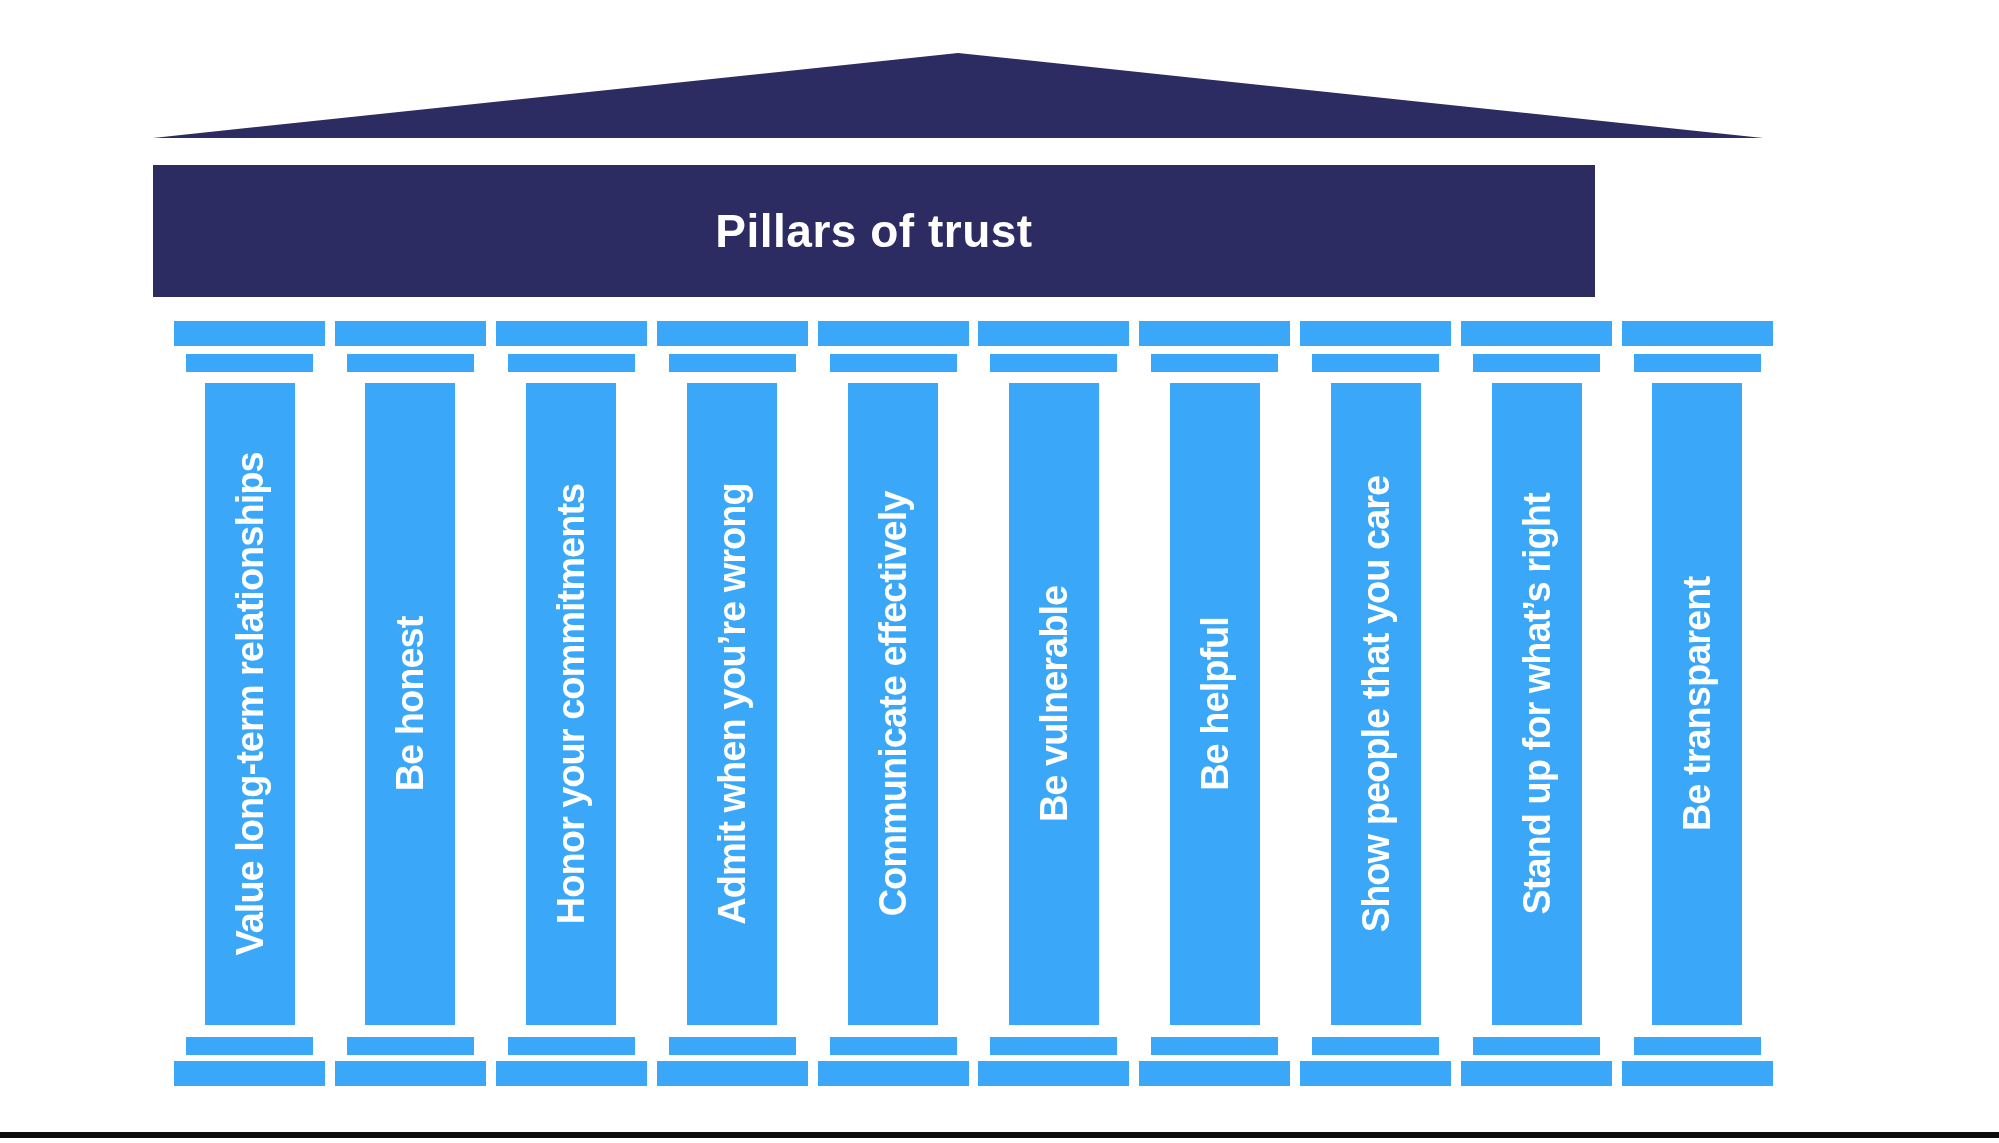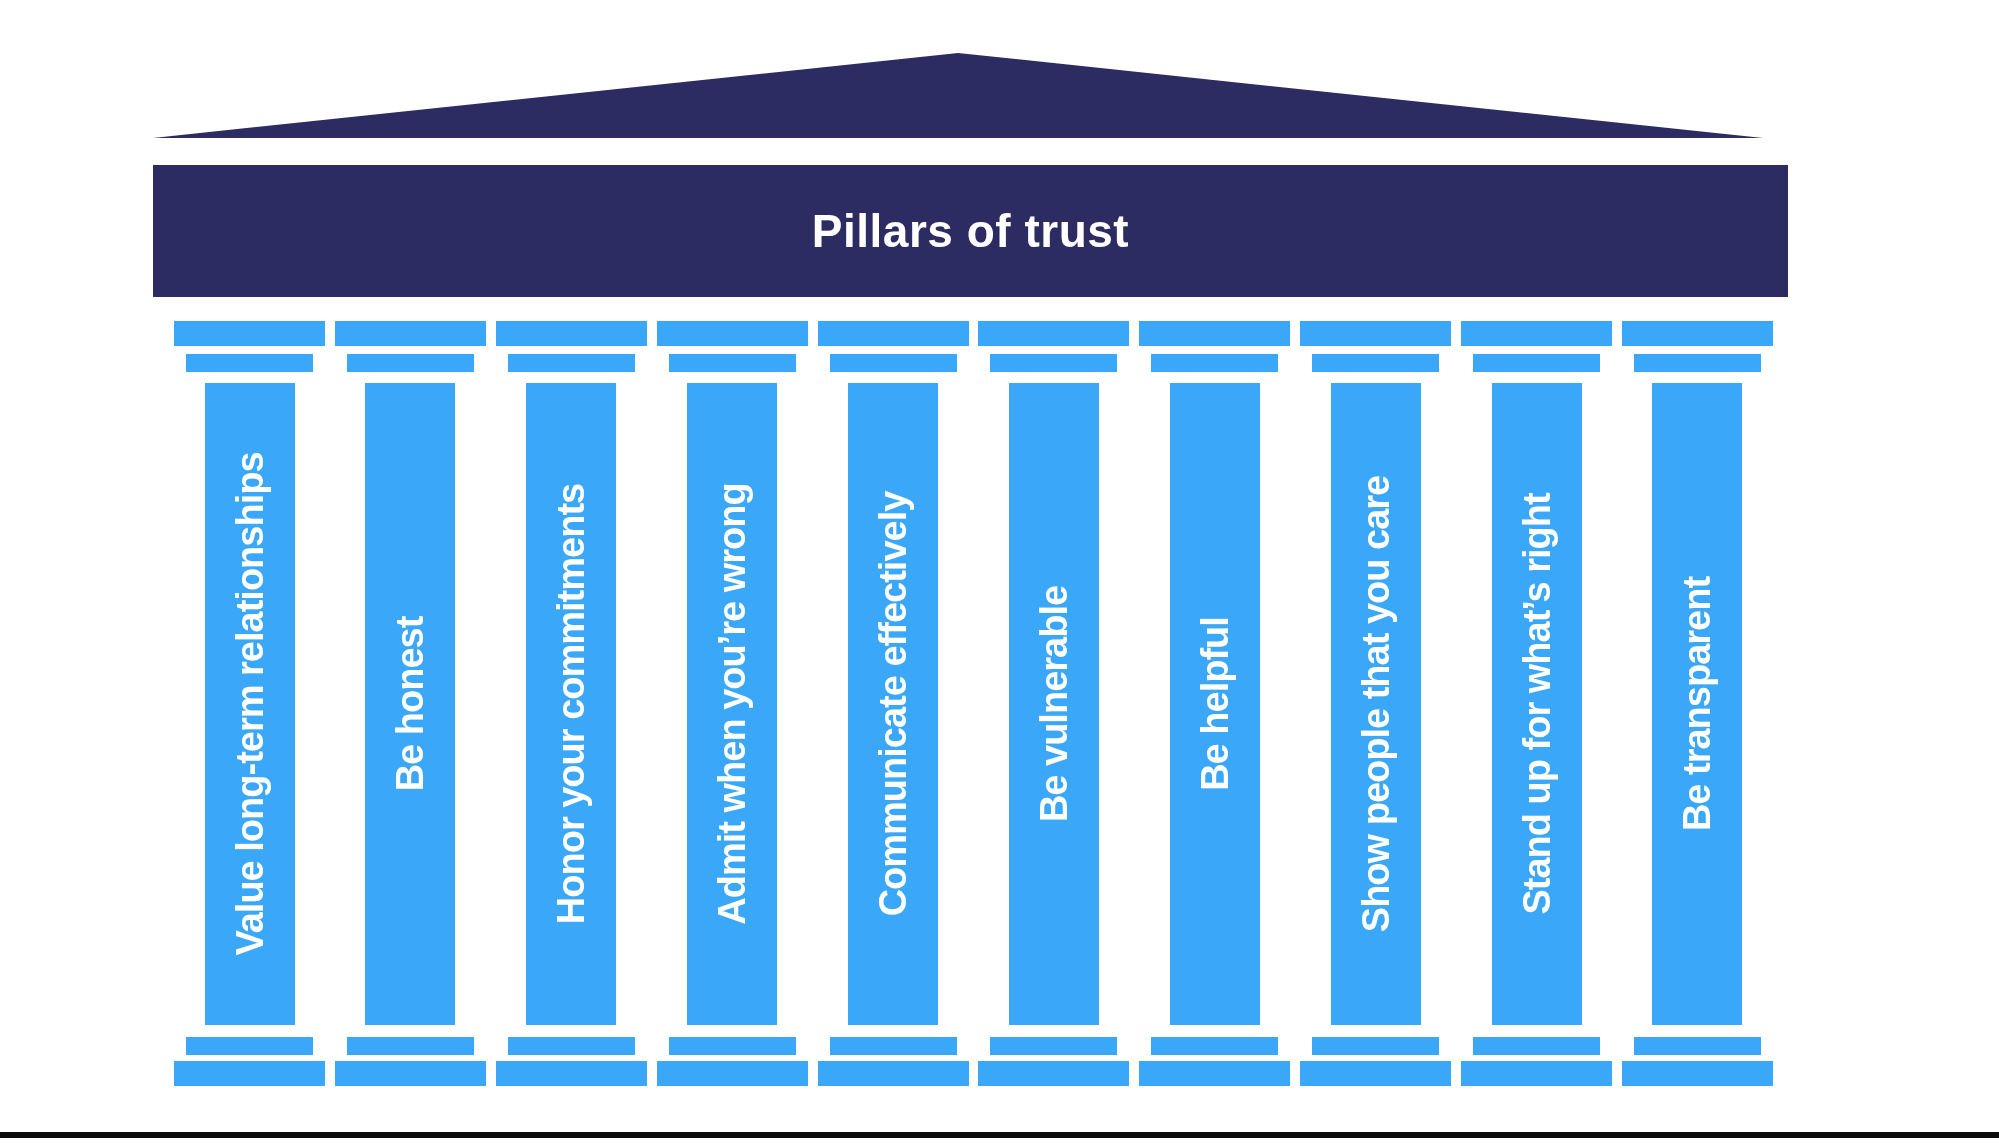--- a/index.html
+++ b/index.html
@@ -30,21 +30,21 @@
     height: 85px;
     background: var(--navy);
     clip-path: polygon(0% 100%, 50% 0%, 100% 100%);
   }
 
   
   .entablature {
     position: absolute;
     left: 153px;
     top: 165px;
-    width: 1635px;
+    width: 1442px;
     height: 132px;
     background: var(--navy);
     display: flex;
     align-items: center;
     justify-content: center;
   }
   .title {
     color: var(--label_text);
     font-size: 46px;
     font-weight: bold;

